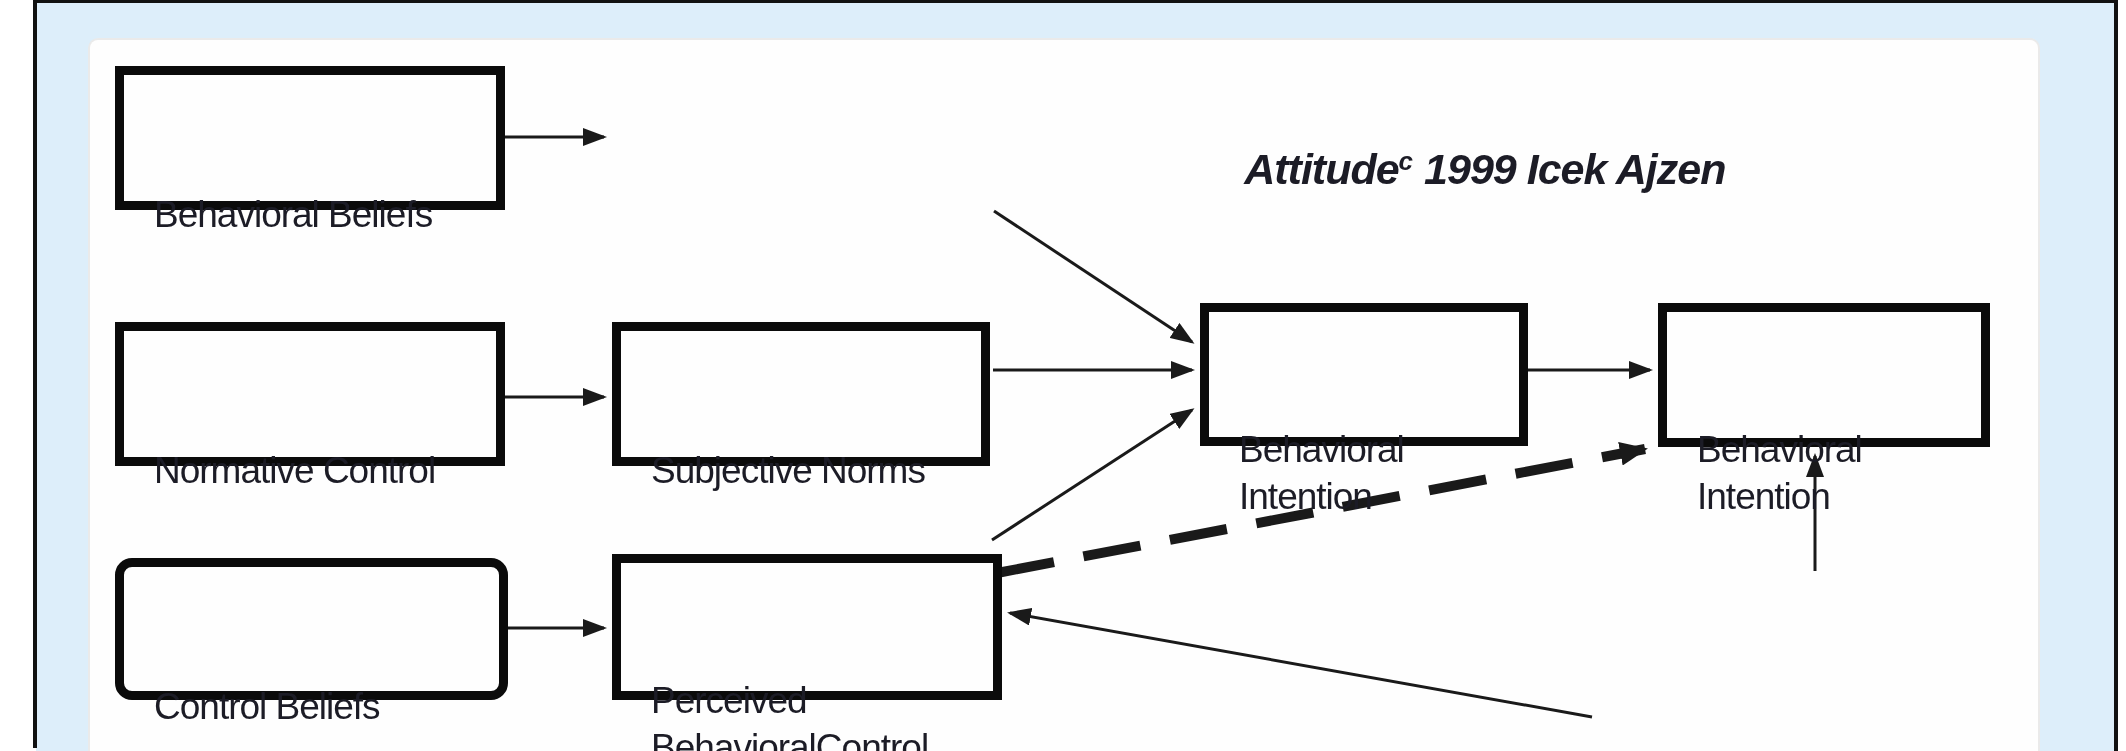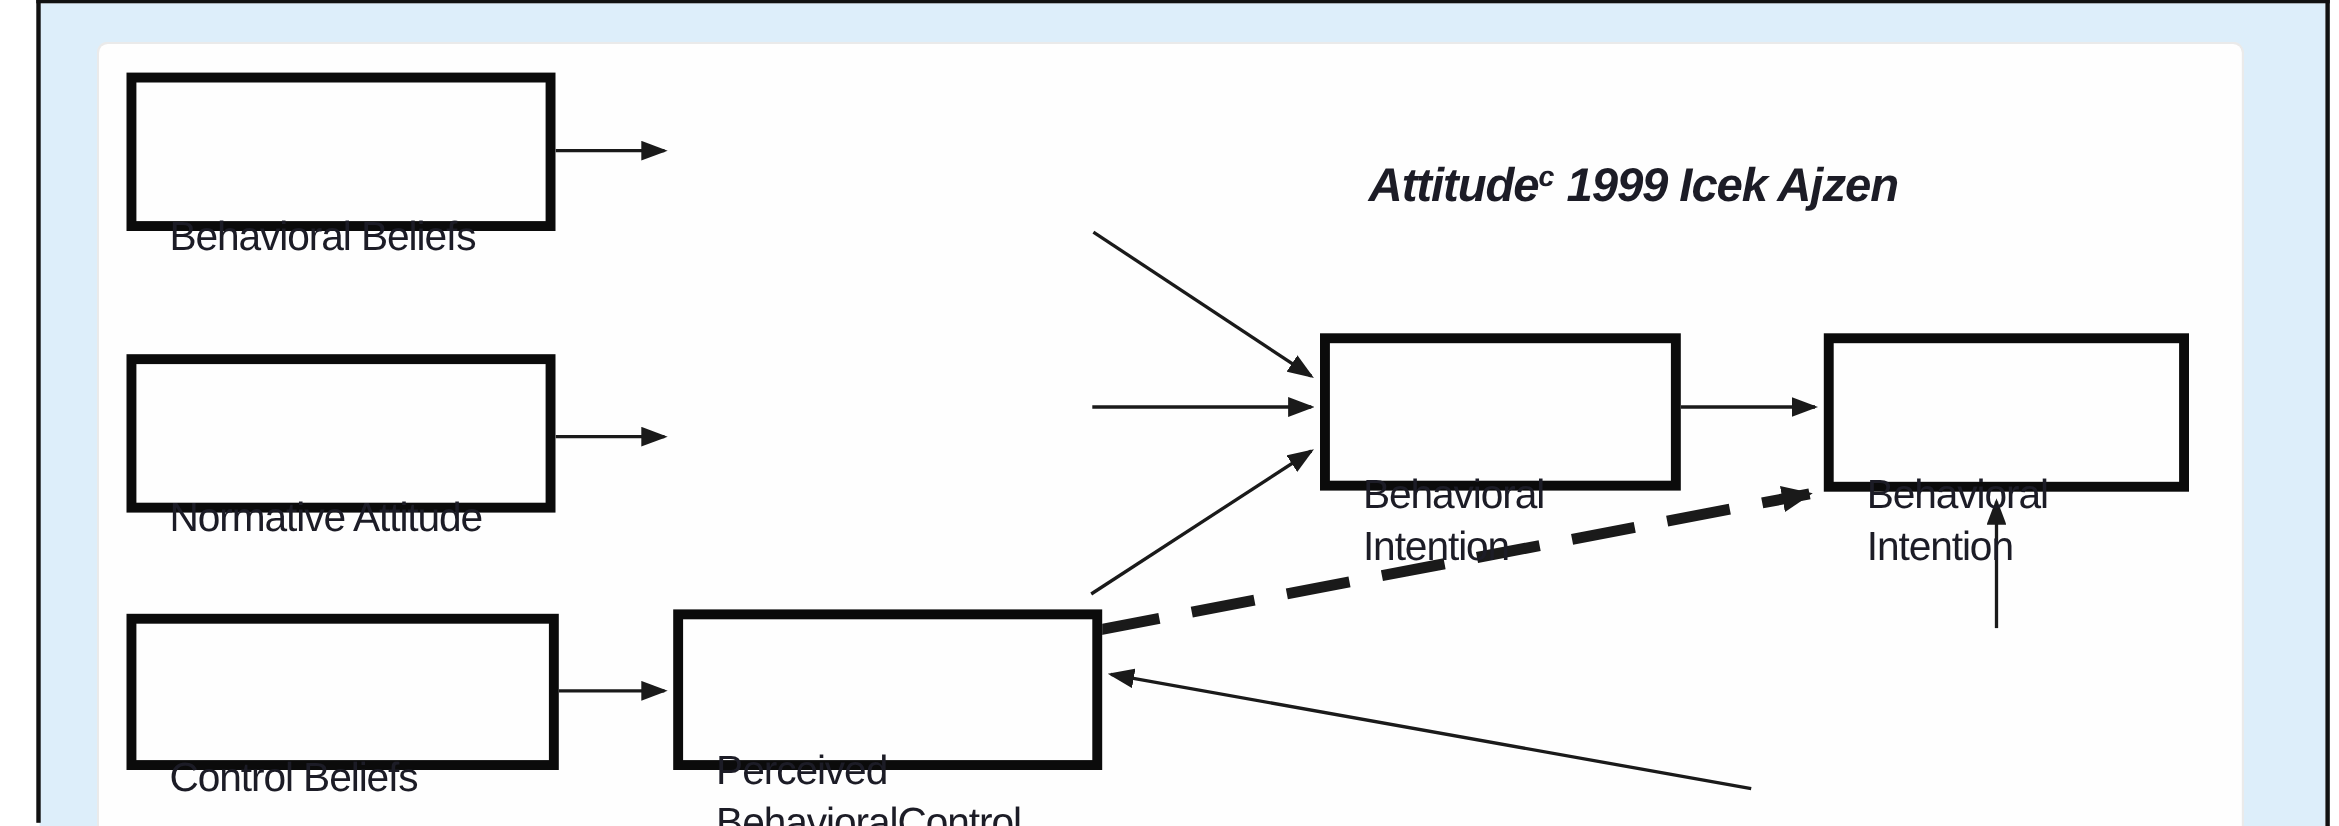--- a/index.html
+++ b/index.html
@@ -41,21 +41,21 @@
   .pad1 .lbl{padding-top:22px;}   
   .pad2 .lbl{padding-top:12px;}   
   .pad2b .lbl{padding-top:20px;}
   .pad2c .lbl{padding-top:24px;}
   #node-bb {left:115px;top:66px;width:390px;height:144px;}
   #node-atb{left:612px;top:68px;width:378px;height:140px;}
   #node-nb {left:115px;top:322px;width:390px;height:144px;}
   #node-sn {left:612px;top:322px;width:378px;height:144px;}
   #node-bi1{left:1200px;top:303px;width:328px;height:143px;}
   #node-bi2{left:1658px;top:303px;width:332px;height:144px;}
-  #node-cb {left:115px;top:558px;width:393px;height:142px;}
+  #node-cb {left:115px;top:558px;width:393px;height:142px;border-radius:17px;}
   #node-pbc{left:612px;top:554px;width:390px;height:146px;}
   #node-abc{left:1578px;top:572px;width:399px;height:150px;}
   .copyright{
     position:absolute;left:1202px;top:96px;
     font-style:italic;font-weight:bold;font-size:43px;color:var(--inktext);
     letter-spacing:-1px;white-space:pre;
   }
   .copyright .sup{font-size:26px;vertical-align:14px;}
   .copyright .rest{margin-left:12px;}
   svg.edges{position:absolute;left:0;top:0;width:2126px;height:751px;pointer-events:none;}
@@ -91,23 +91,26 @@
     <line x1="1815" y1="571" x2="1815" y2="456" stroke="#1a1a1a" stroke-width="3" marker-end="url(#ah)"></line>
     <line x1="1592" y1="717" x2="1010" y2="613" stroke="#1a1a1a" stroke-width="3" marker-end="url(#ah)"></line>
   </svg>
 
   <div id="node-bb" class="node pad1">
     <span class="lbl">Behavioral Beliefs</span>
   </div>
 
 
   <div id="node-nb" class="node pad1">
-    <span class="lbl">Normative Attitude</span>
+    <span class="lbl">Normative Control</span>
   </div>
 
+  <div id="node-sn" class="node pad1">
+    <span class="lbl">Subjective Norms</span>
+  </div>
 
   <div id="node-bi1" class="node pad2b">
     <span class="lbl">Behavioral
 Intention</span>
   </div>
 
   <div id="node-bi2" class="node pad2b">
     <span class="lbl">Behavioral
 Intention</span>
   </div>

